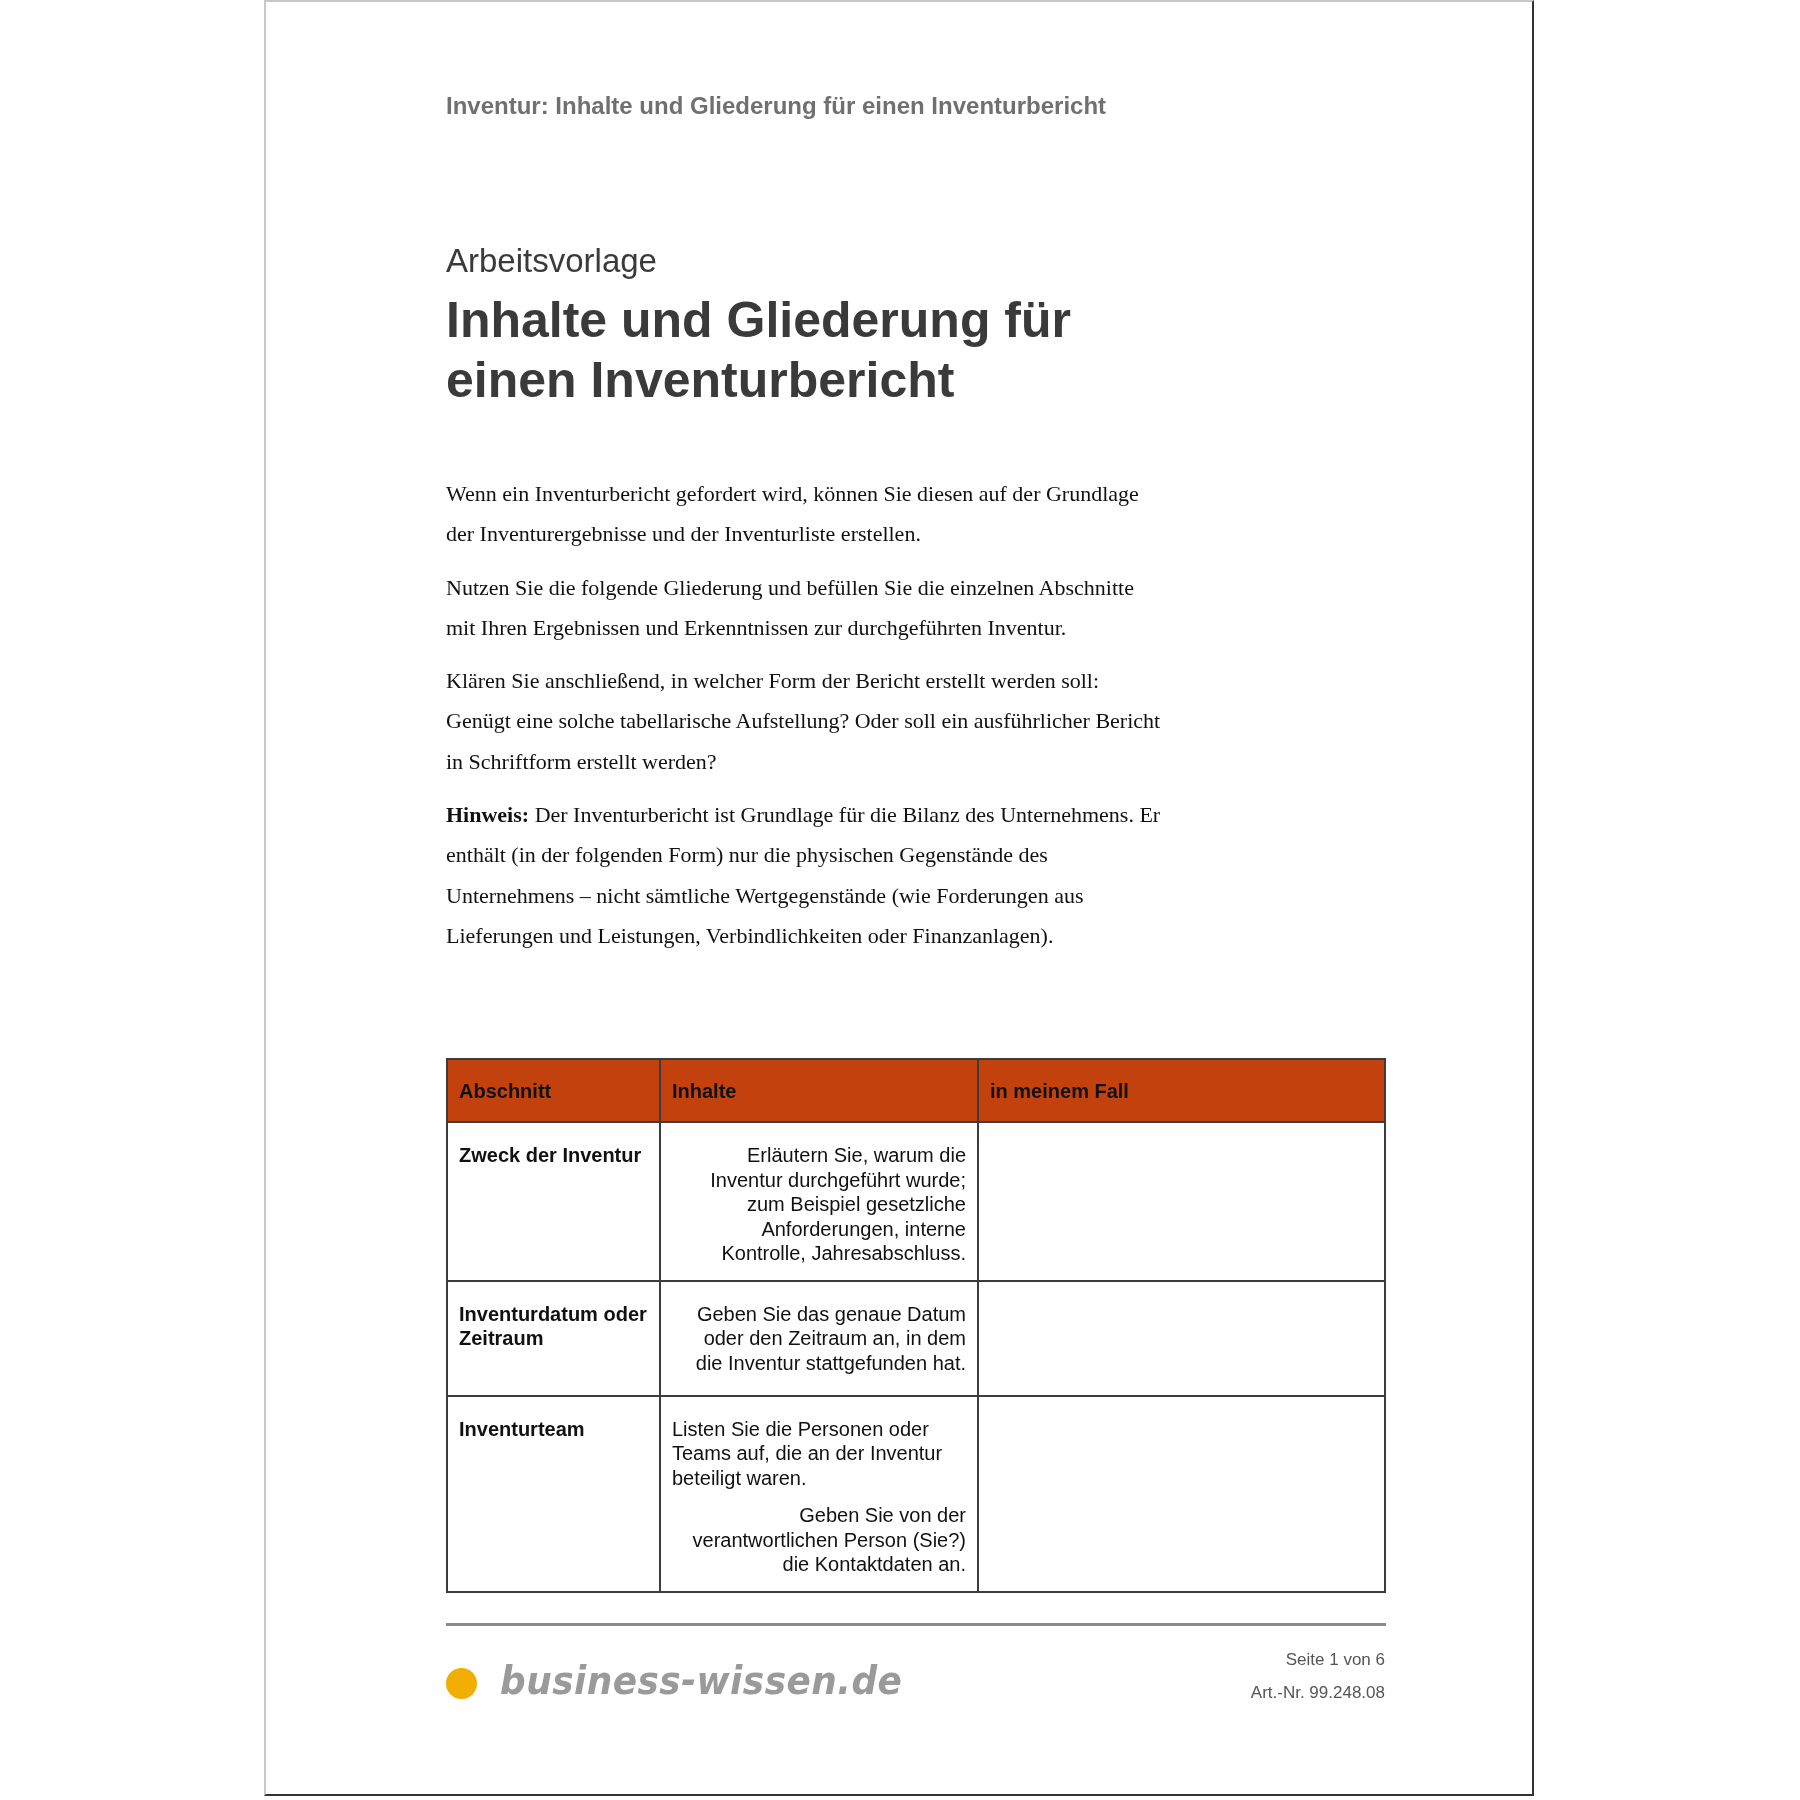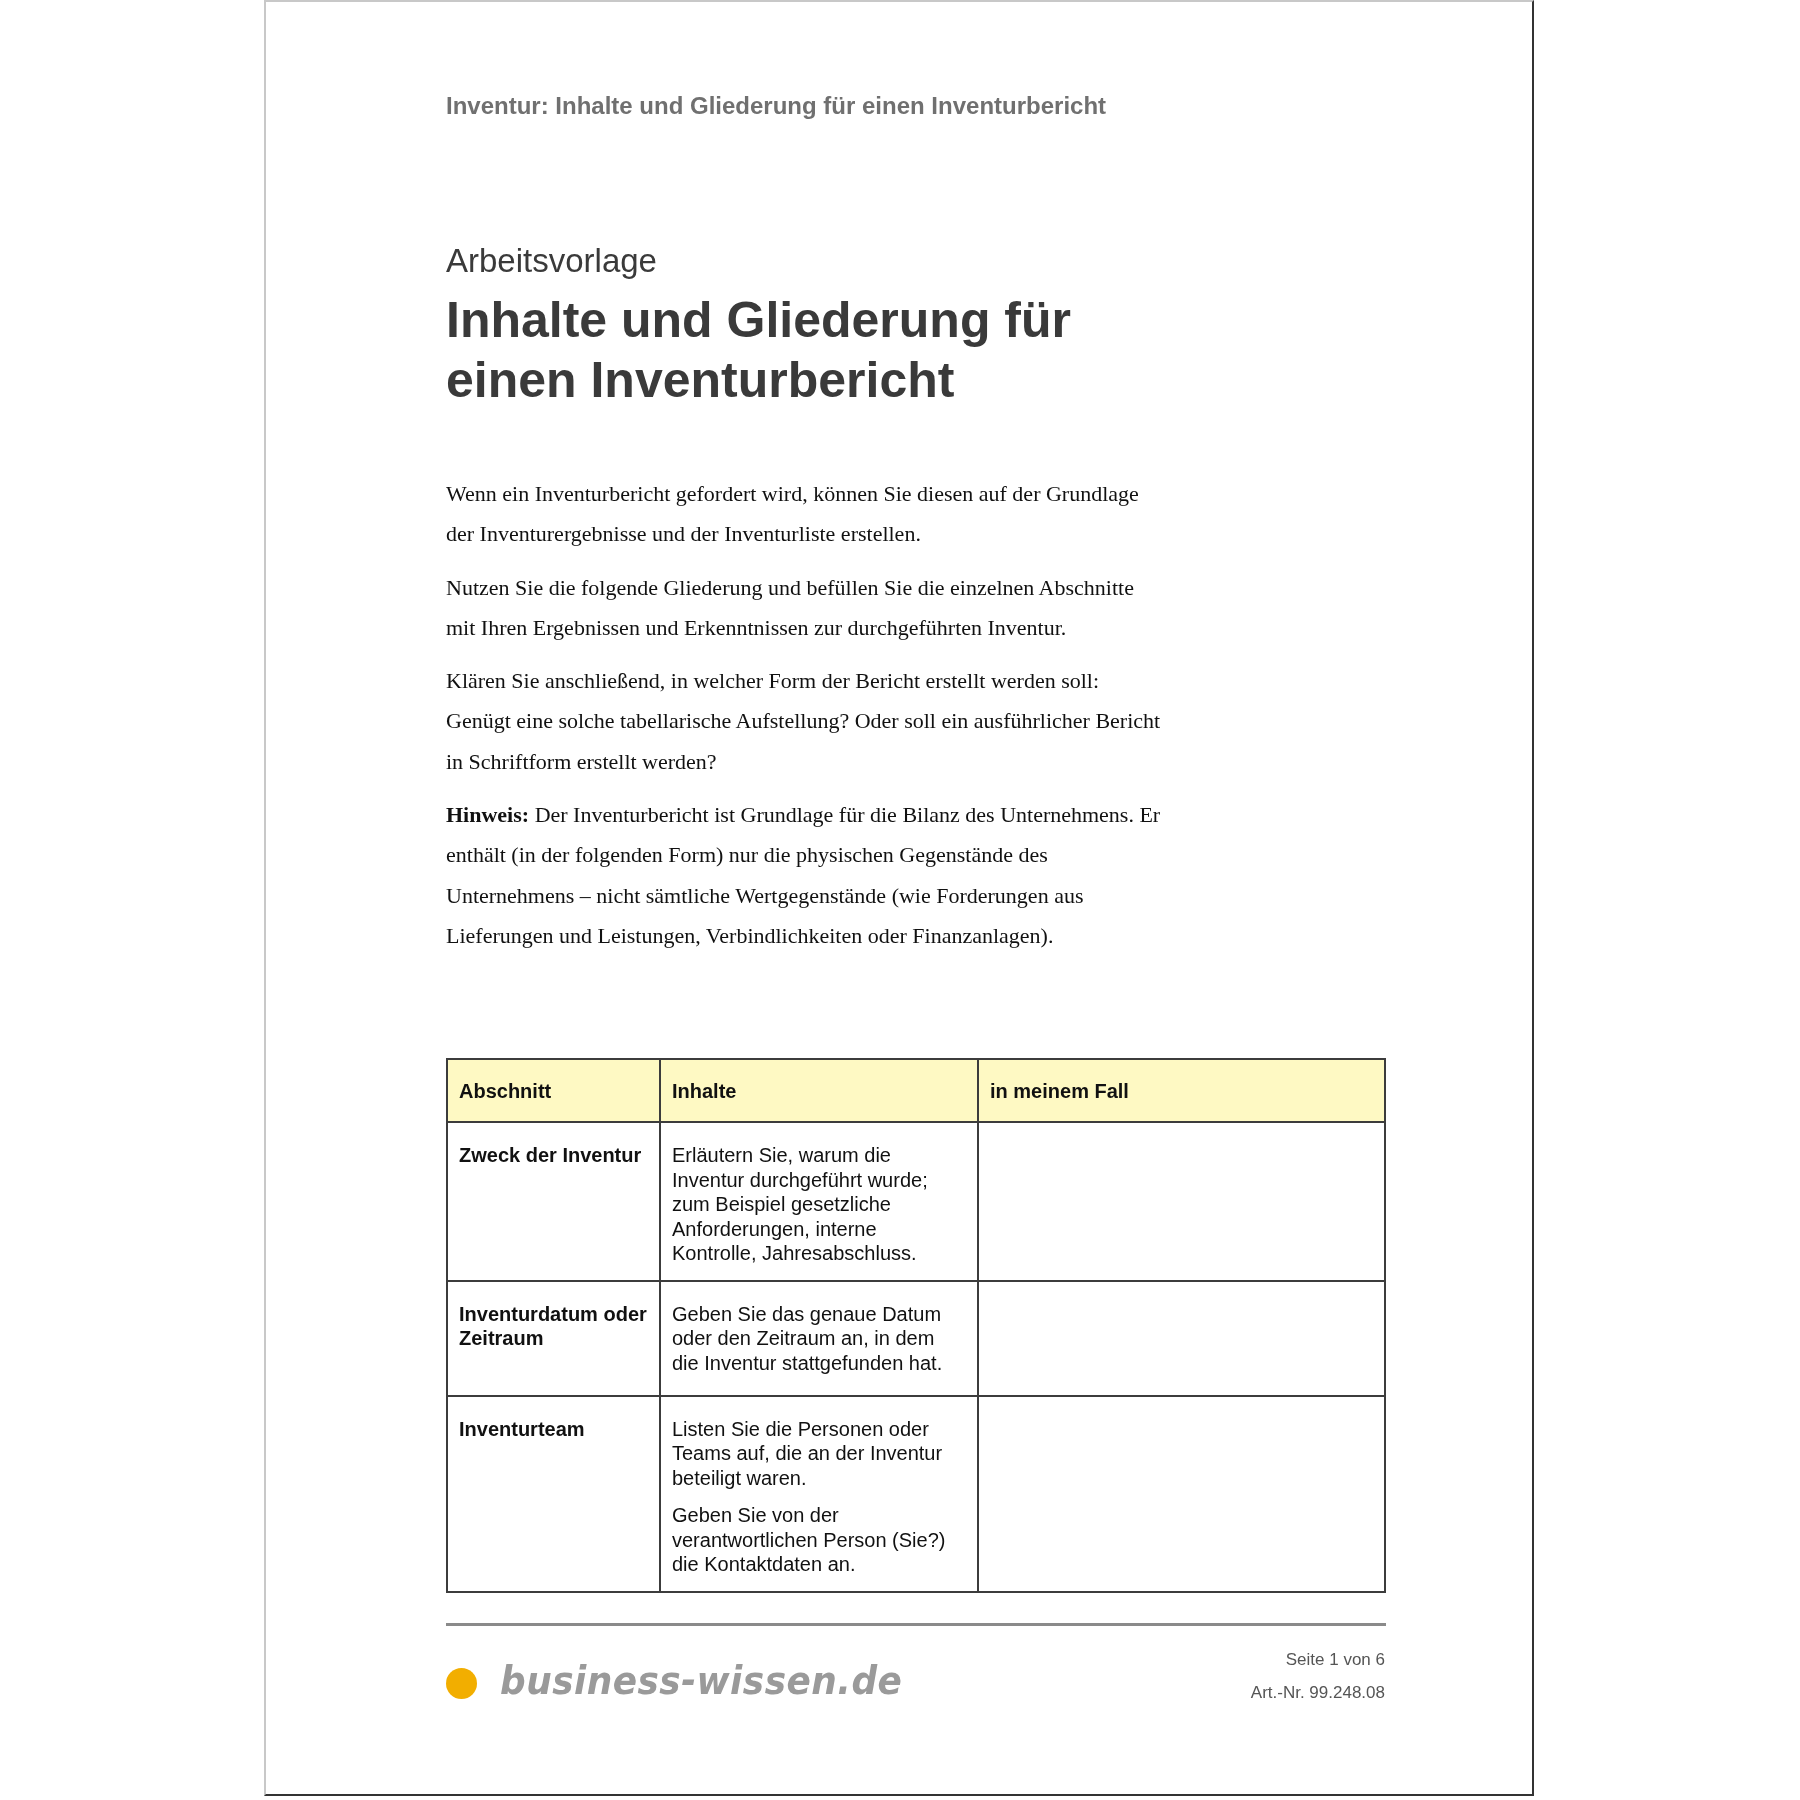--- a/index.html
+++ b/index.html
@@ -35,26 +35,26 @@
   table.outline {
     position: absolute; left: 446px; top: 1058px; width: 940px;
     border-collapse: collapse; font-family: "Liberation Sans", sans-serif; font-size: 20px;
     color: #111;
   }
   table.outline th, table.outline td {
     border: 2px solid #3c3c3c; vertical-align: top; text-align: left;
     padding: 20px 11px 14px 11px; line-height: 24.5px;
   }
   table.outline th {
-    background: #fef9c3; font-weight: bold; padding-top: 19px; padding-bottom: 0; height: 42px; vertical-align: top;
+    background: #c2410c; font-weight: bold; padding-top: 19px; padding-bottom: 0; height: 42px; vertical-align: top;
   }
   table.outline td.sec { font-weight: bold; width: 189px; }
   table.outline td.inh { width: 294px; }
   table.outline td p { margin: 0 0 13px 0; }
-  table.outline td p:last-child { margin-bottom: 0; }
+  table.outline td p:last-child { margin-bottom: 0; text-align: right; }
   tr.r1 td { height: 103px; }
   tr.r2 td { height: 79px; }
   tr.r3 td { height: 140px; }
 
   .footer-rule { left: 446px; top: 1623px; width: 940px; height: 0; border-top: 3px solid #8a8a8a; }
   .logo-dot { left: 446px; top: 1668px; width: 31px; height: 31px; border-radius: 50%; background: #F2AE00; }
   .logo-text {
     left: 500px; top: 1658px; font-family: "DejaVu Sans", sans-serif; font-style: italic; font-weight: bold;
     font-size: 39px; color: #9a9a9a; letter-spacing: 0.5px; white-space: nowrap;
     transform: scaleX(0.92); transform-origin: left top;

